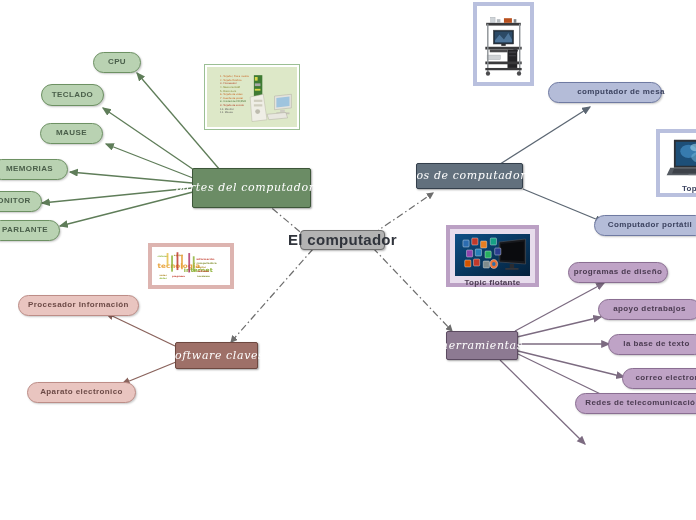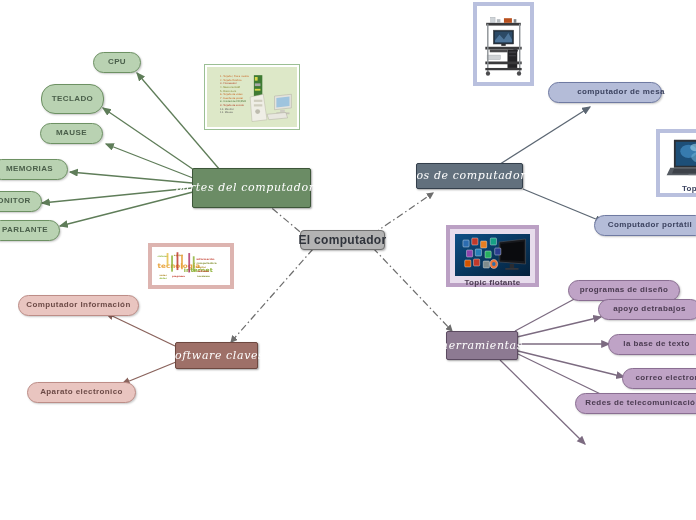--- a/index.html
+++ b/index.html
@@ -52,21 +52,21 @@
   .child-node {
     border-radius: 14px;
     font-size: 8px;
     font-weight: bold;
     letter-spacing: .4px;
     box-shadow: 1px 1px 2px rgba(0,0,0,.22);
   }
   
   .center-node {
     border-radius: 4px;
-    font-size: 12px;
+    font-size: 15px;
     font-weight: bold;
     letter-spacing: .3px;
     background: #b3b3b3;
     border: 1px solid #6f6f6f;
     color: #30343c;
     box-shadow: 1px 1px 2px rgba(0,0,0,.3);
   }
   
   .t-green-main   { background: #6b8c65; border: 1px solid #3d5639; }
   .t-green-child  { background: #b9d2b2; border: 1px solid #6d9163; color: #4a5f4a; }
@@ -324,21 +324,21 @@
   </div>
 
   <div class="node main-node t-green-main" style="left:192px; top:168px; width:119px; height:40px;">
     <span>partes del computadores</span>
   </div>
 
   <div class="node child-node t-green-child" style="left:93px; top:52px; width:48px; height:21px;">
     <span>CPU</span>
   </div>
 
-  <div class="node child-node t-green-child" style="left:41px; top:84px; width:63px; height:30px;">
+  <div class="node child-node t-green-child" style="left:41px; top:84px; width:63px; height:22px;">
     <span>TECLADO</span>
   </div>
 
   <div class="node child-node t-green-child" style="left:40px; top:123px; width:63px; height:21px;">
     <span>MAUSE</span>
   </div>
 
   <div class="node child-node t-green-child" style="left:-9px; top:159px; width:77px; height:21px;">
     <span>MEMORIAS</span>
   </div>
@@ -360,21 +360,21 @@
   </div>
 
   <div class="node child-node t-blue-child" style="left:594px; top:215px; width:112px; height:21px;">
     <span>Computador portátil</span>
   </div>
 
   <div class="node main-node t-purple-main" style="left:446px; top:331px; width:72px; height:29px;">
     <span>herramientas</span>
   </div>
 
-  <div class="node child-node t-purple-child" style="left:568px; top:280px; width:112px; height:21px;">
+  <div class="node child-node t-purple-child" style="left:568px; top:262px; width:100px; height:21px;">
     <span>programas de diseño</span>
   </div>
 
   <div class="node child-node t-purple-child" style="left:598px; top:299px; width:103px; height:21px;">
     <span>apoyo detrabajos</span>
   </div>
 
   <div class="node child-node t-purple-child" style="left:608px; top:334px; width:97px; height:21px;">
     <span>la base de texto</span>
   </div>
@@ -386,20 +386,20 @@
   <div class="node child-node t-purple-child" style="left:575px; top:393px; width:136px; height:21px;">
     <span>Redes de telecomunicación</span>
   </div>
 
 
   <div class="node main-node t-rose-main" style="left:175px; top:342px; width:83px; height:27px;">
     <span>software claves</span>
   </div>
 
   <div class="node child-node t-rose-child" style="left:18px; top:295px; width:121px; height:21px;">
-    <span>Computador Información</span>
+    <span>Procesador Información</span>
   </div>
 
   <div class="node child-node t-rose-child" style="left:27px; top:382px; width:109px; height:21px;">
     <span>Aparato electronico</span>
   </div>
 
 </div>
 
 </body></html>

